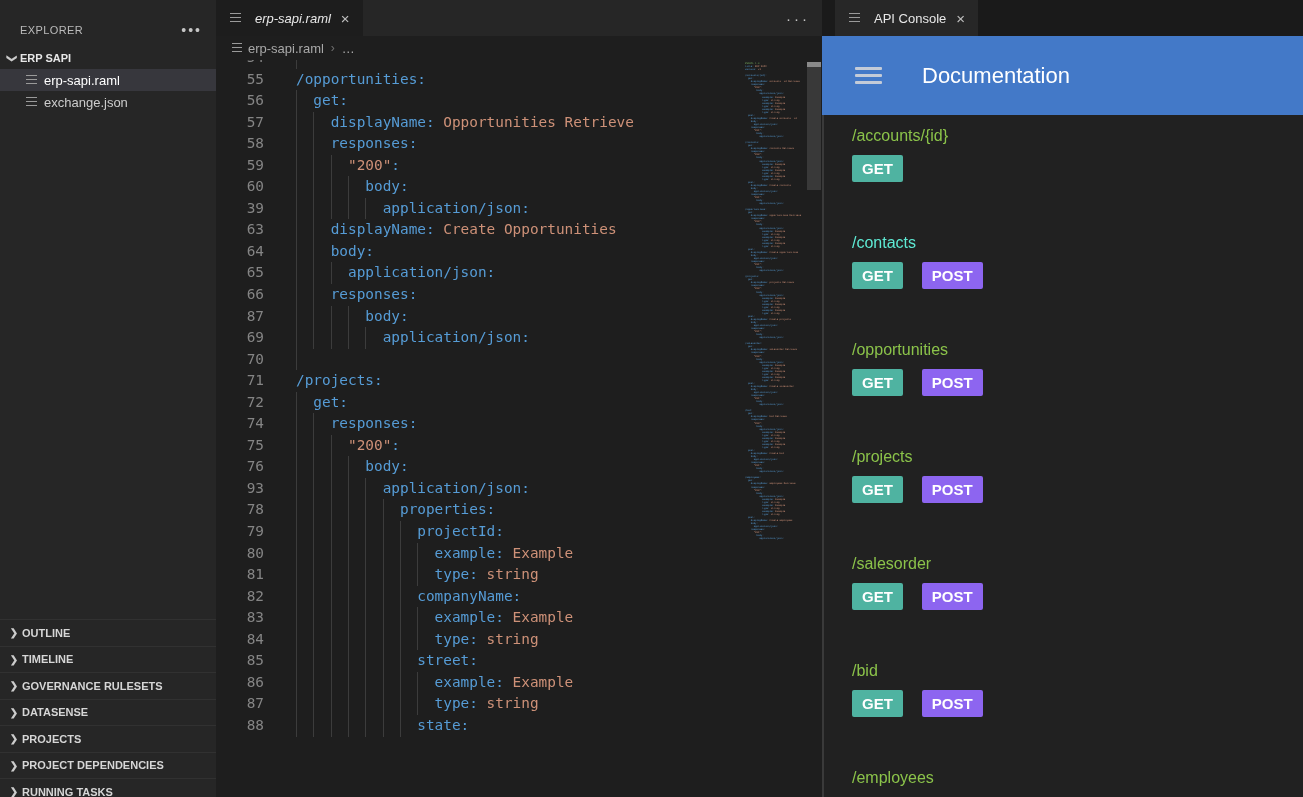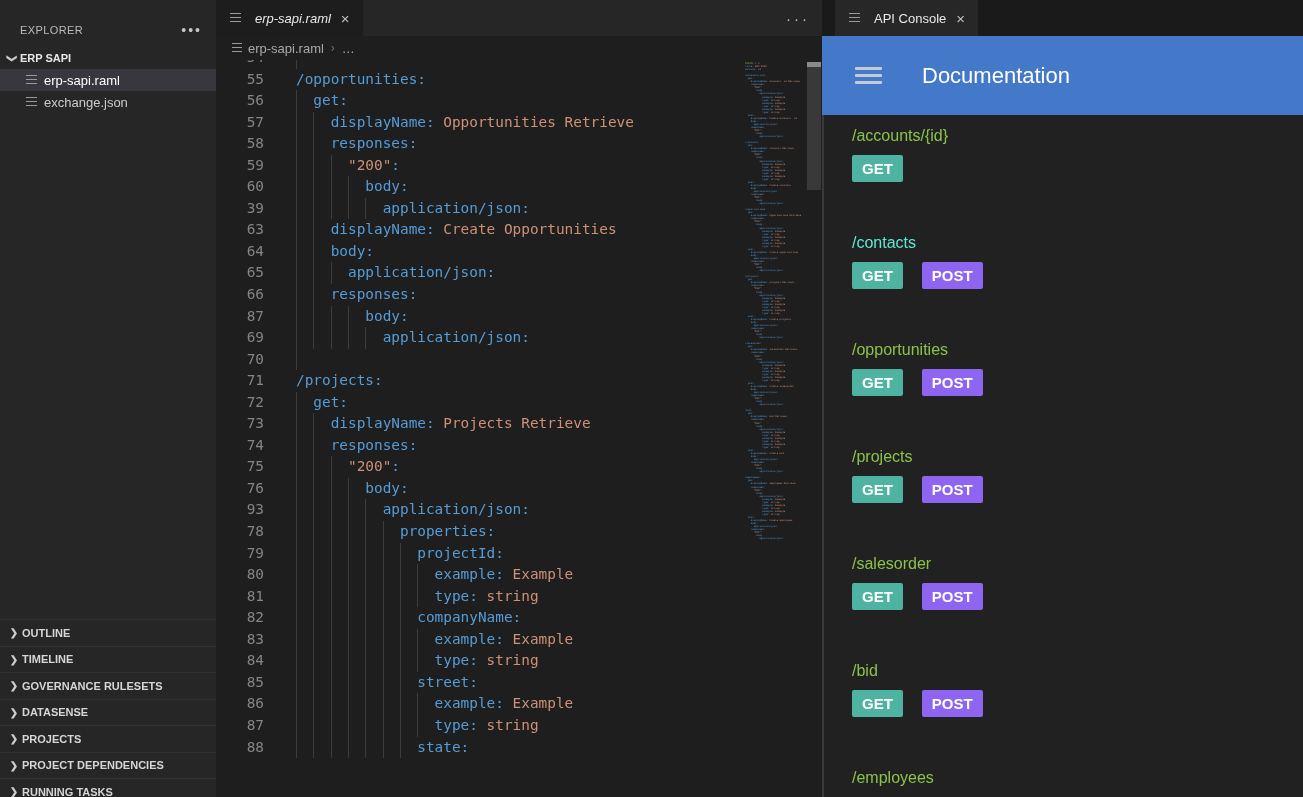--- a/index.html
+++ b/index.html
@@ -160,21 +160,20 @@
           <div class="cl"><span class="num">39</span><span class="guide" style="left: 80px;"></span><span class="guide" style="left: 97.34px;"></span><span class="guide" style="left: 114.68px;"></span><span class="guide" style="left: 132.02px;"></span><span class="guide" style="left: 149.36px;"></span><span class="tok-k">          application/json:</span></div>
           <div class="cl"><span class="num">63</span><span class="guide" style="left: 80px;"></span><span class="guide" style="left: 97.34px;"></span><span class="tok-k">    displayName:</span><span class="tok-v"> Create Opportunities</span></div>
           <div class="cl"><span class="num">64</span><span class="guide" style="left: 80px;"></span><span class="guide" style="left: 97.34px;"></span><span class="tok-k">    body:</span></div>
           <div class="cl"><span class="num">65</span><span class="guide" style="left: 80px;"></span><span class="guide" style="left: 97.34px;"></span><span class="guide" style="left: 114.68px;"></span><span class="tok-k">      application/json:</span></div>
           <div class="cl"><span class="num">66</span><span class="guide" style="left: 80px;"></span><span class="guide" style="left: 97.34px;"></span><span class="tok-k">    responses:</span></div>
           <div class="cl"><span class="num">87</span><span class="guide" style="left: 80px;"></span><span class="guide" style="left: 97.34px;"></span><span class="guide" style="left: 114.68px;"></span><span class="guide" style="left: 132.02px;"></span><span class="tok-k">        body:</span></div>
           <div class="cl"><span class="num">69</span><span class="guide" style="left: 80px;"></span><span class="guide" style="left: 97.34px;"></span><span class="guide" style="left: 114.68px;"></span><span class="guide" style="left: 132.02px;"></span><span class="guide" style="left: 149.36px;"></span><span class="tok-k">          application/json:</span></div>
           <div class="cl"><span class="num">70</span><span class="guide" style="left: 80px;"></span></div>
           <div class="cl"><span class="num">71</span><span class="tok-k">/projects:</span></div>
           <div class="cl"><span class="num">72</span><span class="guide" style="left: 80px;"></span><span class="tok-k">  get:</span></div>
-          <div class="cl"><span class="num">73</span><span class="guide" style="left: 80px;"></span><span class="guide" style="left: 97.34px;"></span><span class="tok-k">    displayName:</span><span class="tok-v"> Projects Retrieve</span></div>
           <div class="cl"><span class="num">74</span><span class="guide" style="left: 80px;"></span><span class="guide" style="left: 97.34px;"></span><span class="tok-k">    responses:</span></div>
           <div class="cl"><span class="num">75</span><span class="guide" style="left: 80px;"></span><span class="guide" style="left: 97.34px;"></span><span class="guide" style="left: 114.68px;"></span><span class="tok-k">      </span><span class="tok-v">"200"</span><span class="tok-k">:</span></div>
           <div class="cl"><span class="num">76</span><span class="guide" style="left: 80px;"></span><span class="guide" style="left: 97.34px;"></span><span class="guide" style="left: 114.68px;"></span><span class="guide" style="left: 132.02px;"></span><span class="tok-k">        body:</span></div>
           <div class="cl"><span class="num">93</span><span class="guide" style="left: 80px;"></span><span class="guide" style="left: 97.34px;"></span><span class="guide" style="left: 114.68px;"></span><span class="guide" style="left: 132.02px;"></span><span class="guide" style="left: 149.36px;"></span><span class="tok-k">          application/json:</span></div>
           <div class="cl"><span class="num">78</span><span class="guide" style="left: 80px;"></span><span class="guide" style="left: 97.34px;"></span><span class="guide" style="left: 114.68px;"></span><span class="guide" style="left: 132.02px;"></span><span class="guide" style="left: 149.36px;"></span><span class="guide" style="left: 166.7px;"></span><span class="tok-k">            properties:</span></div>
           <div class="cl"><span class="num">79</span><span class="guide" style="left: 80px;"></span><span class="guide" style="left: 97.34px;"></span><span class="guide" style="left: 114.68px;"></span><span class="guide" style="left: 132.02px;"></span><span class="guide" style="left: 149.36px;"></span><span class="guide" style="left: 166.7px;"></span><span class="guide" style="left: 184.04px;"></span><span class="tok-k">              projectId:</span></div>
           <div class="cl"><span class="num">80</span><span class="guide" style="left: 80px;"></span><span class="guide" style="left: 97.34px;"></span><span class="guide" style="left: 114.68px;"></span><span class="guide" style="left: 132.02px;"></span><span class="guide" style="left: 149.36px;"></span><span class="guide" style="left: 166.7px;"></span><span class="guide" style="left: 184.04px;"></span><span class="guide" style="left: 201.38px;"></span><span class="tok-k">                example:</span><span class="tok-v"> Example</span></div>
           <div class="cl"><span class="num">81</span><span class="guide" style="left: 80px;"></span><span class="guide" style="left: 97.34px;"></span><span class="guide" style="left: 114.68px;"></span><span class="guide" style="left: 132.02px;"></span><span class="guide" style="left: 149.36px;"></span><span class="guide" style="left: 166.7px;"></span><span class="guide" style="left: 184.04px;"></span><span class="guide" style="left: 201.38px;"></span><span class="tok-k">                type:</span><span class="tok-v"> string</span></div>
           <div class="cl"><span class="num">82</span><span class="guide" style="left: 80px;"></span><span class="guide" style="left: 97.34px;"></span><span class="guide" style="left: 114.68px;"></span><span class="guide" style="left: 132.02px;"></span><span class="guide" style="left: 149.36px;"></span><span class="guide" style="left: 166.7px;"></span><span class="guide" style="left: 184.04px;"></span><span class="tok-k">              companyName:</span></div>
           <div class="cl"><span class="num">83</span><span class="guide" style="left: 80px;"></span><span class="guide" style="left: 97.34px;"></span><span class="guide" style="left: 114.68px;"></span><span class="guide" style="left: 132.02px;"></span><span class="guide" style="left: 149.36px;"></span><span class="guide" style="left: 166.7px;"></span><span class="guide" style="left: 184.04px;"></span><span class="guide" style="left: 201.38px;"></span><span class="tok-k">                example:</span><span class="tok-v"> Example</span></div>

